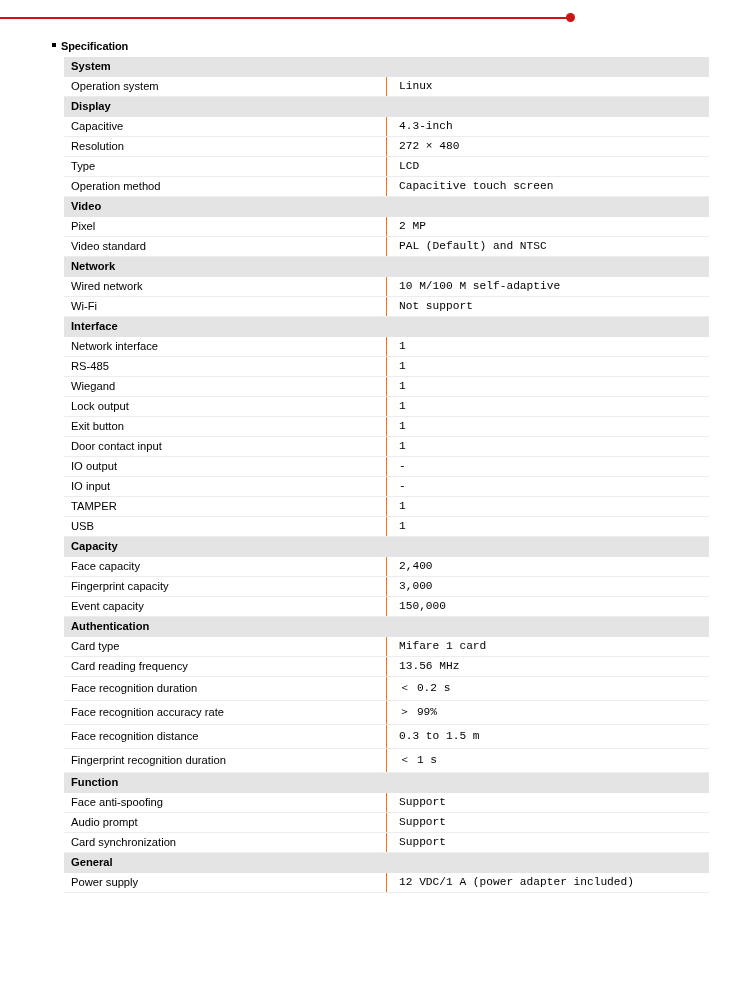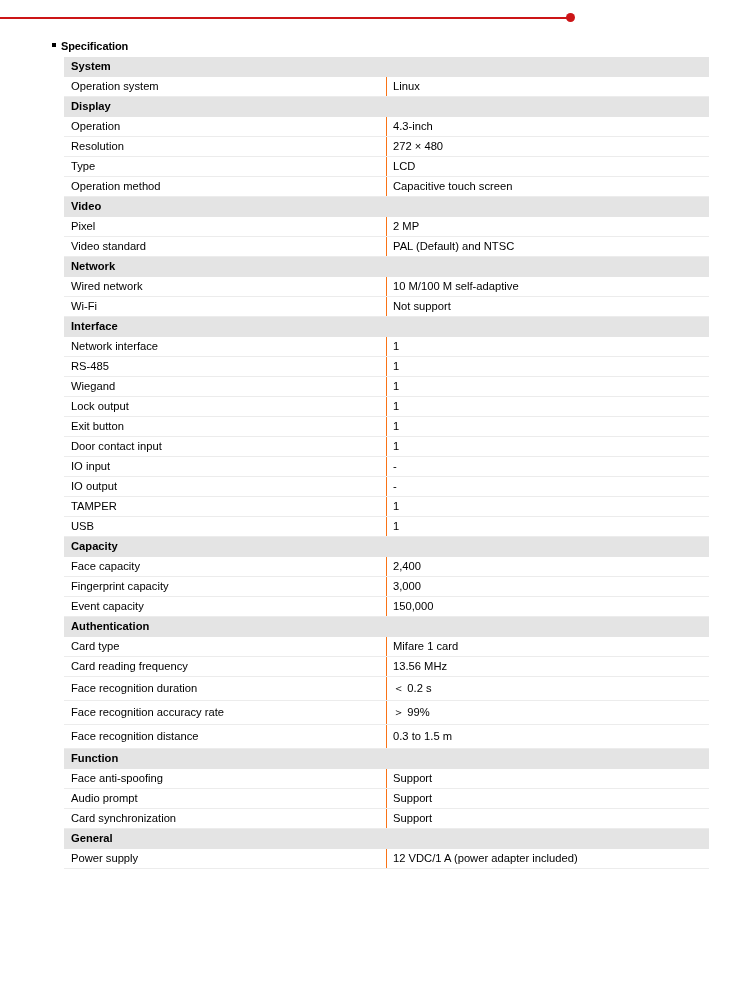--- a/index.html
+++ b/index.html
@@ -87,21 +87,22 @@
   .col-label {
     width: 185px;
   }
   .spec-table tr.data-row .col-label {
     border-right: 1px solid #f97316;
   }
   .col-value {
     width: 453px;
   }
   .spec-table tr.data-row .col-value {
-    padding-left: 6px;
+    padding-left: 12px;
+    font-family: Liberation Mono, monospace;
   }
 </style>
 </head>
 <body>
 
 <div class="header-rule"></div>
 <div class="header-dot"></div>
 
 <div class="page-title">
   <span class="bullet"></span><span>Specification</span>
@@ -113,21 +114,21 @@
         <td colspan="2">System</td>
       </tr>
       <tr class="data-row">
         <td class="col-label">Operation system</td>
         <td class="col-value">Linux</td>
       </tr>
       <tr class="section-row">
         <td colspan="2">Display</td>
       </tr>
       <tr class="data-row">
-        <td class="col-label">Operation</td>
+        <td class="col-label">Capacitive</td>
         <td class="col-value">4.3-inch</td>
       </tr>
       <tr class="data-row">
         <td class="col-label">Resolution</td>
         <td class="col-value">272 × 480</td>
       </tr>
       <tr class="data-row">
         <td class="col-label">Type</td>
         <td class="col-value">LCD</td>
       </tr>
@@ -178,28 +179,28 @@
       </tr>
       <tr class="data-row">
         <td class="col-label">Exit button</td>
         <td class="col-value">1</td>
       </tr>
       <tr class="data-row">
         <td class="col-label">Door contact input</td>
         <td class="col-value">1</td>
       </tr>
       <tr class="data-row">
+        <td class="col-label">IO output</td>
+        <td class="col-value">-</td>
+      </tr>
+      <tr class="data-row">
         <td class="col-label">IO input</td>
         <td class="col-value">-</td>
       </tr>
       <tr class="data-row">
-        <td class="col-label">IO output</td>
-        <td class="col-value">-</td>
-      </tr>
-      <tr class="data-row">
         <td class="col-label">TAMPER</td>
         <td class="col-value">1</td>
       </tr>
       <tr class="data-row">
         <td class="col-label">USB</td>
         <td class="col-value">1</td>
       </tr>
       <tr class="section-row">
         <td colspan="2">Capacity</td>
       </tr>
@@ -231,20 +232,24 @@
         <td class="col-value">＜  0.2 s</td>
       </tr>
       <tr class="data-row tall">
         <td class="col-label">Face recognition accuracy rate</td>
         <td class="col-value">＞ 99%</td>
       </tr>
       <tr class="data-row tall">
         <td class="col-label">Face recognition distance</td>
         <td class="col-value">0.3 to 1.5 m</td>
       </tr>
+      <tr class="data-row tall">
+        <td class="col-label">Fingerprint recognition duration</td>
+        <td class="col-value">＜ 1 s</td>
+      </tr>
       <tr class="section-row">
         <td colspan="2">Function</td>
       </tr>
       <tr class="data-row">
         <td class="col-label">Face anti-spoofing</td>
         <td class="col-value">Support</td>
       </tr>
       <tr class="data-row">
         <td class="col-label">Audio prompt</td>
         <td class="col-value">Support</td>

